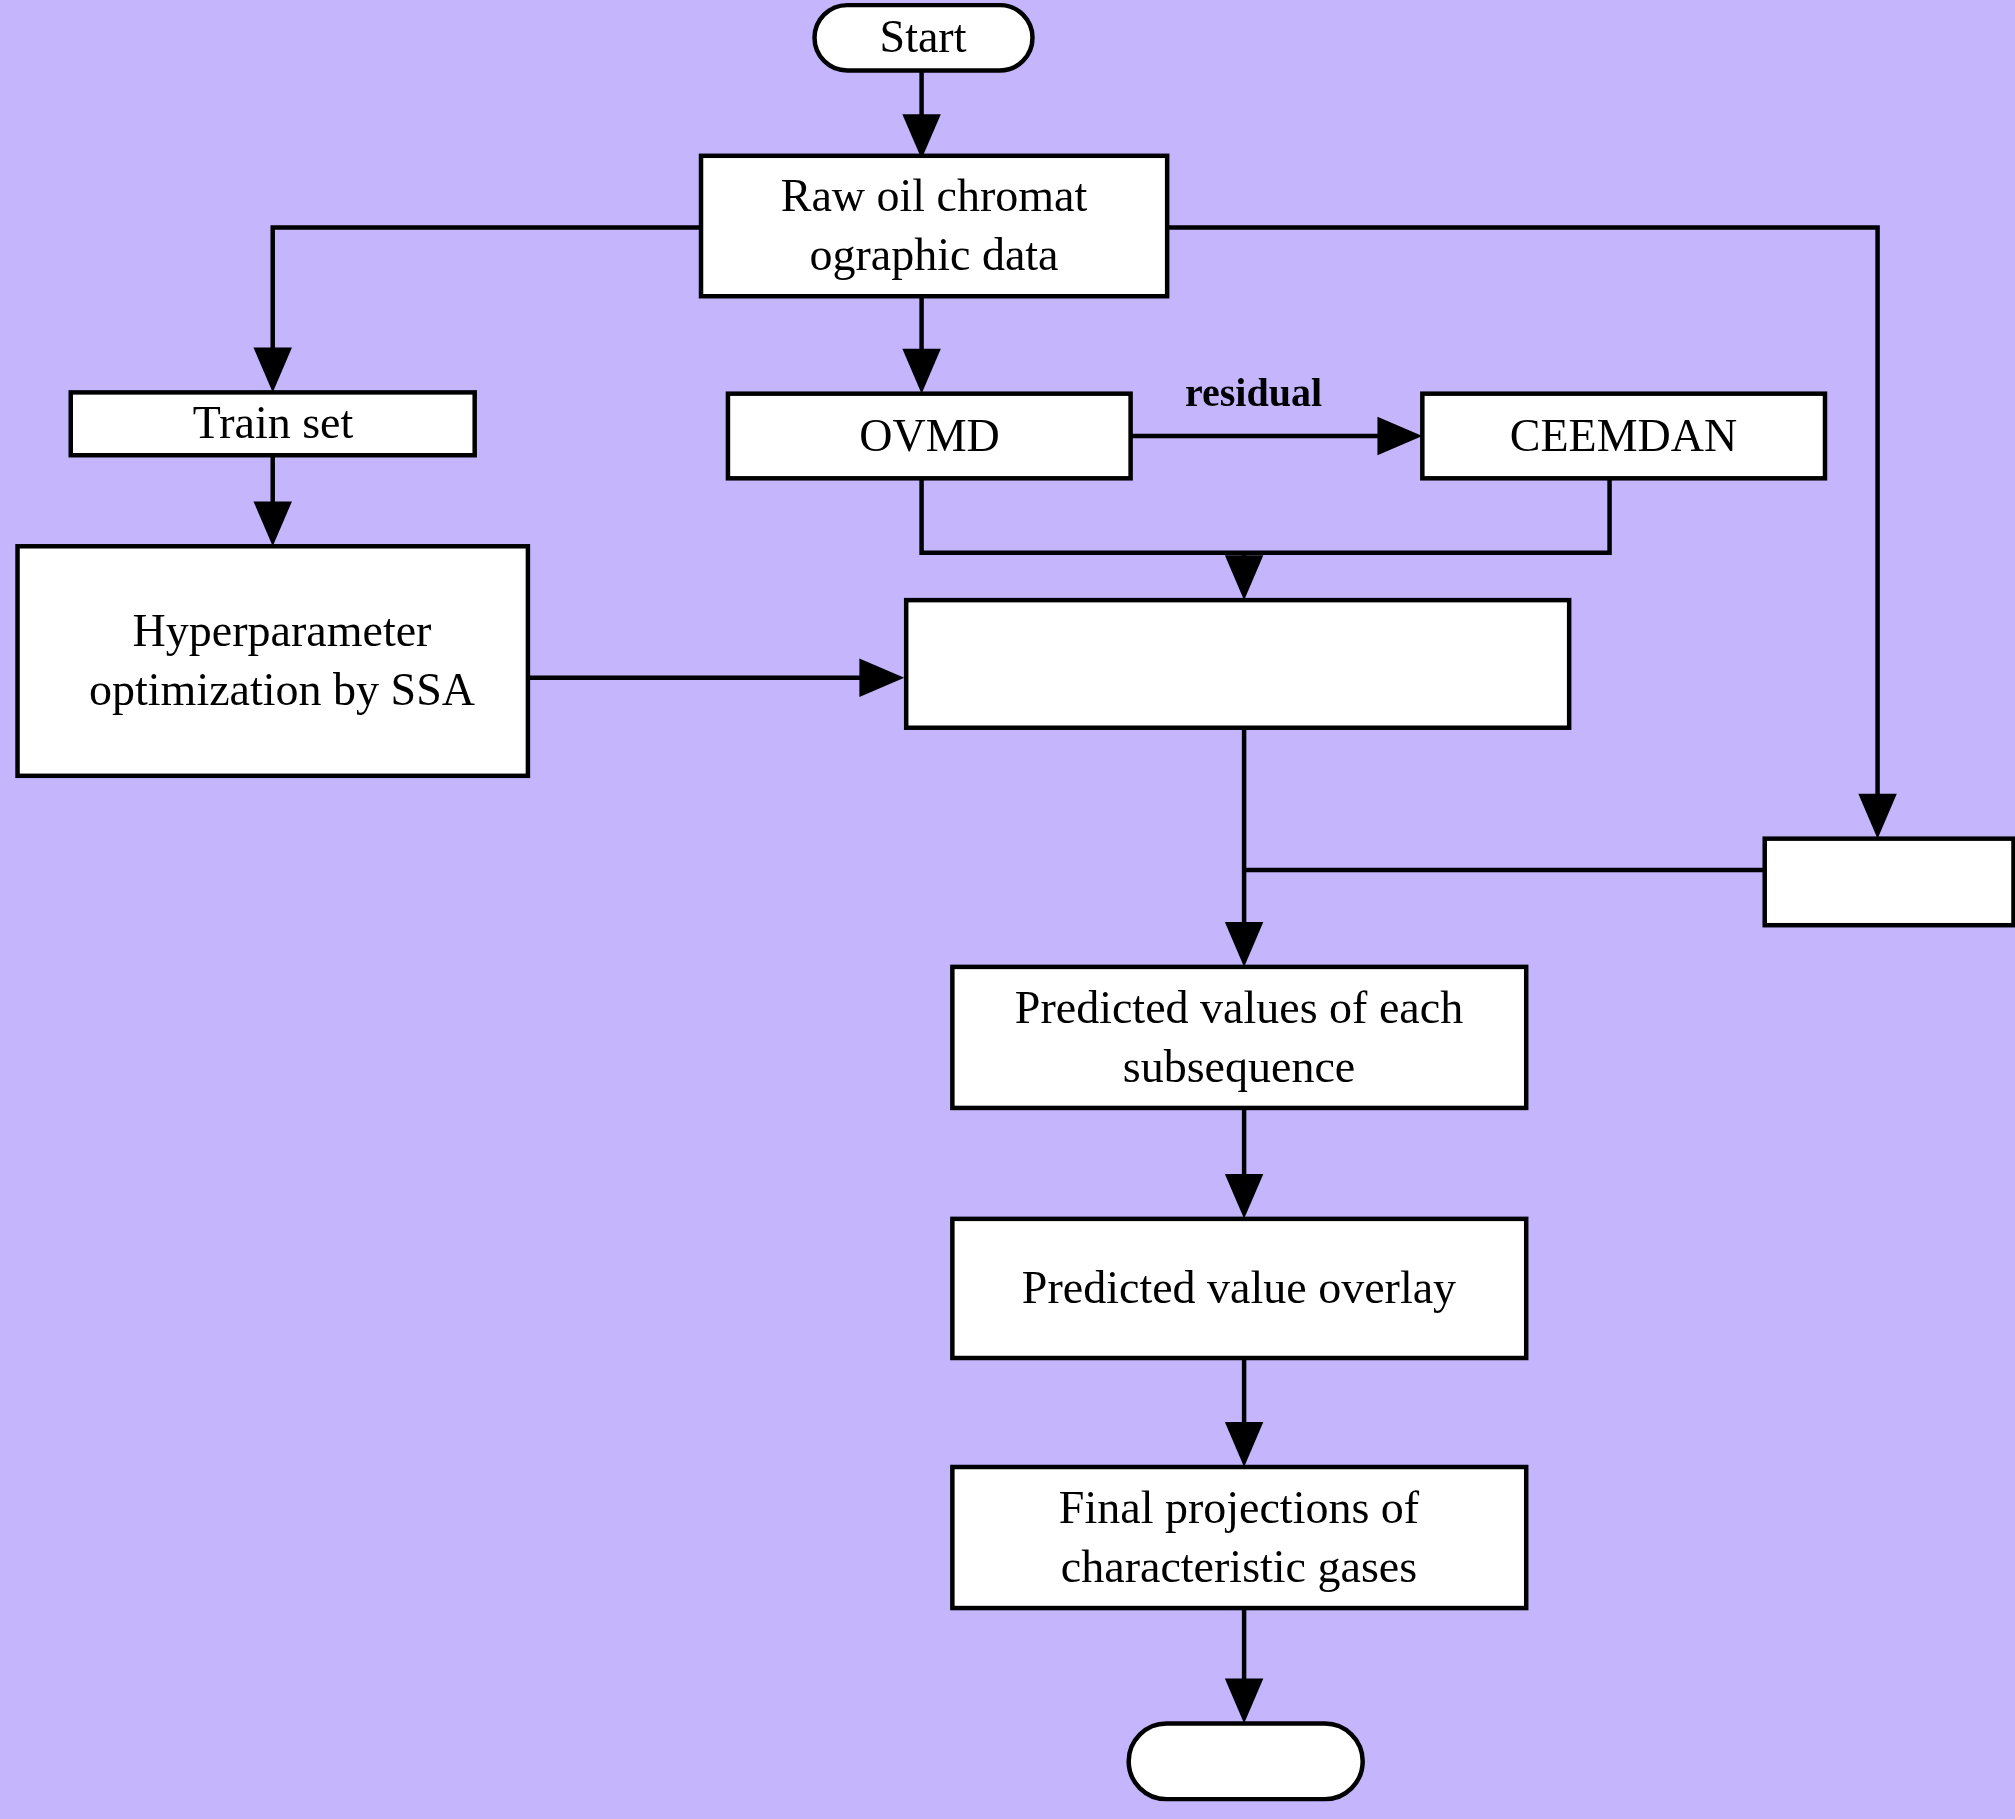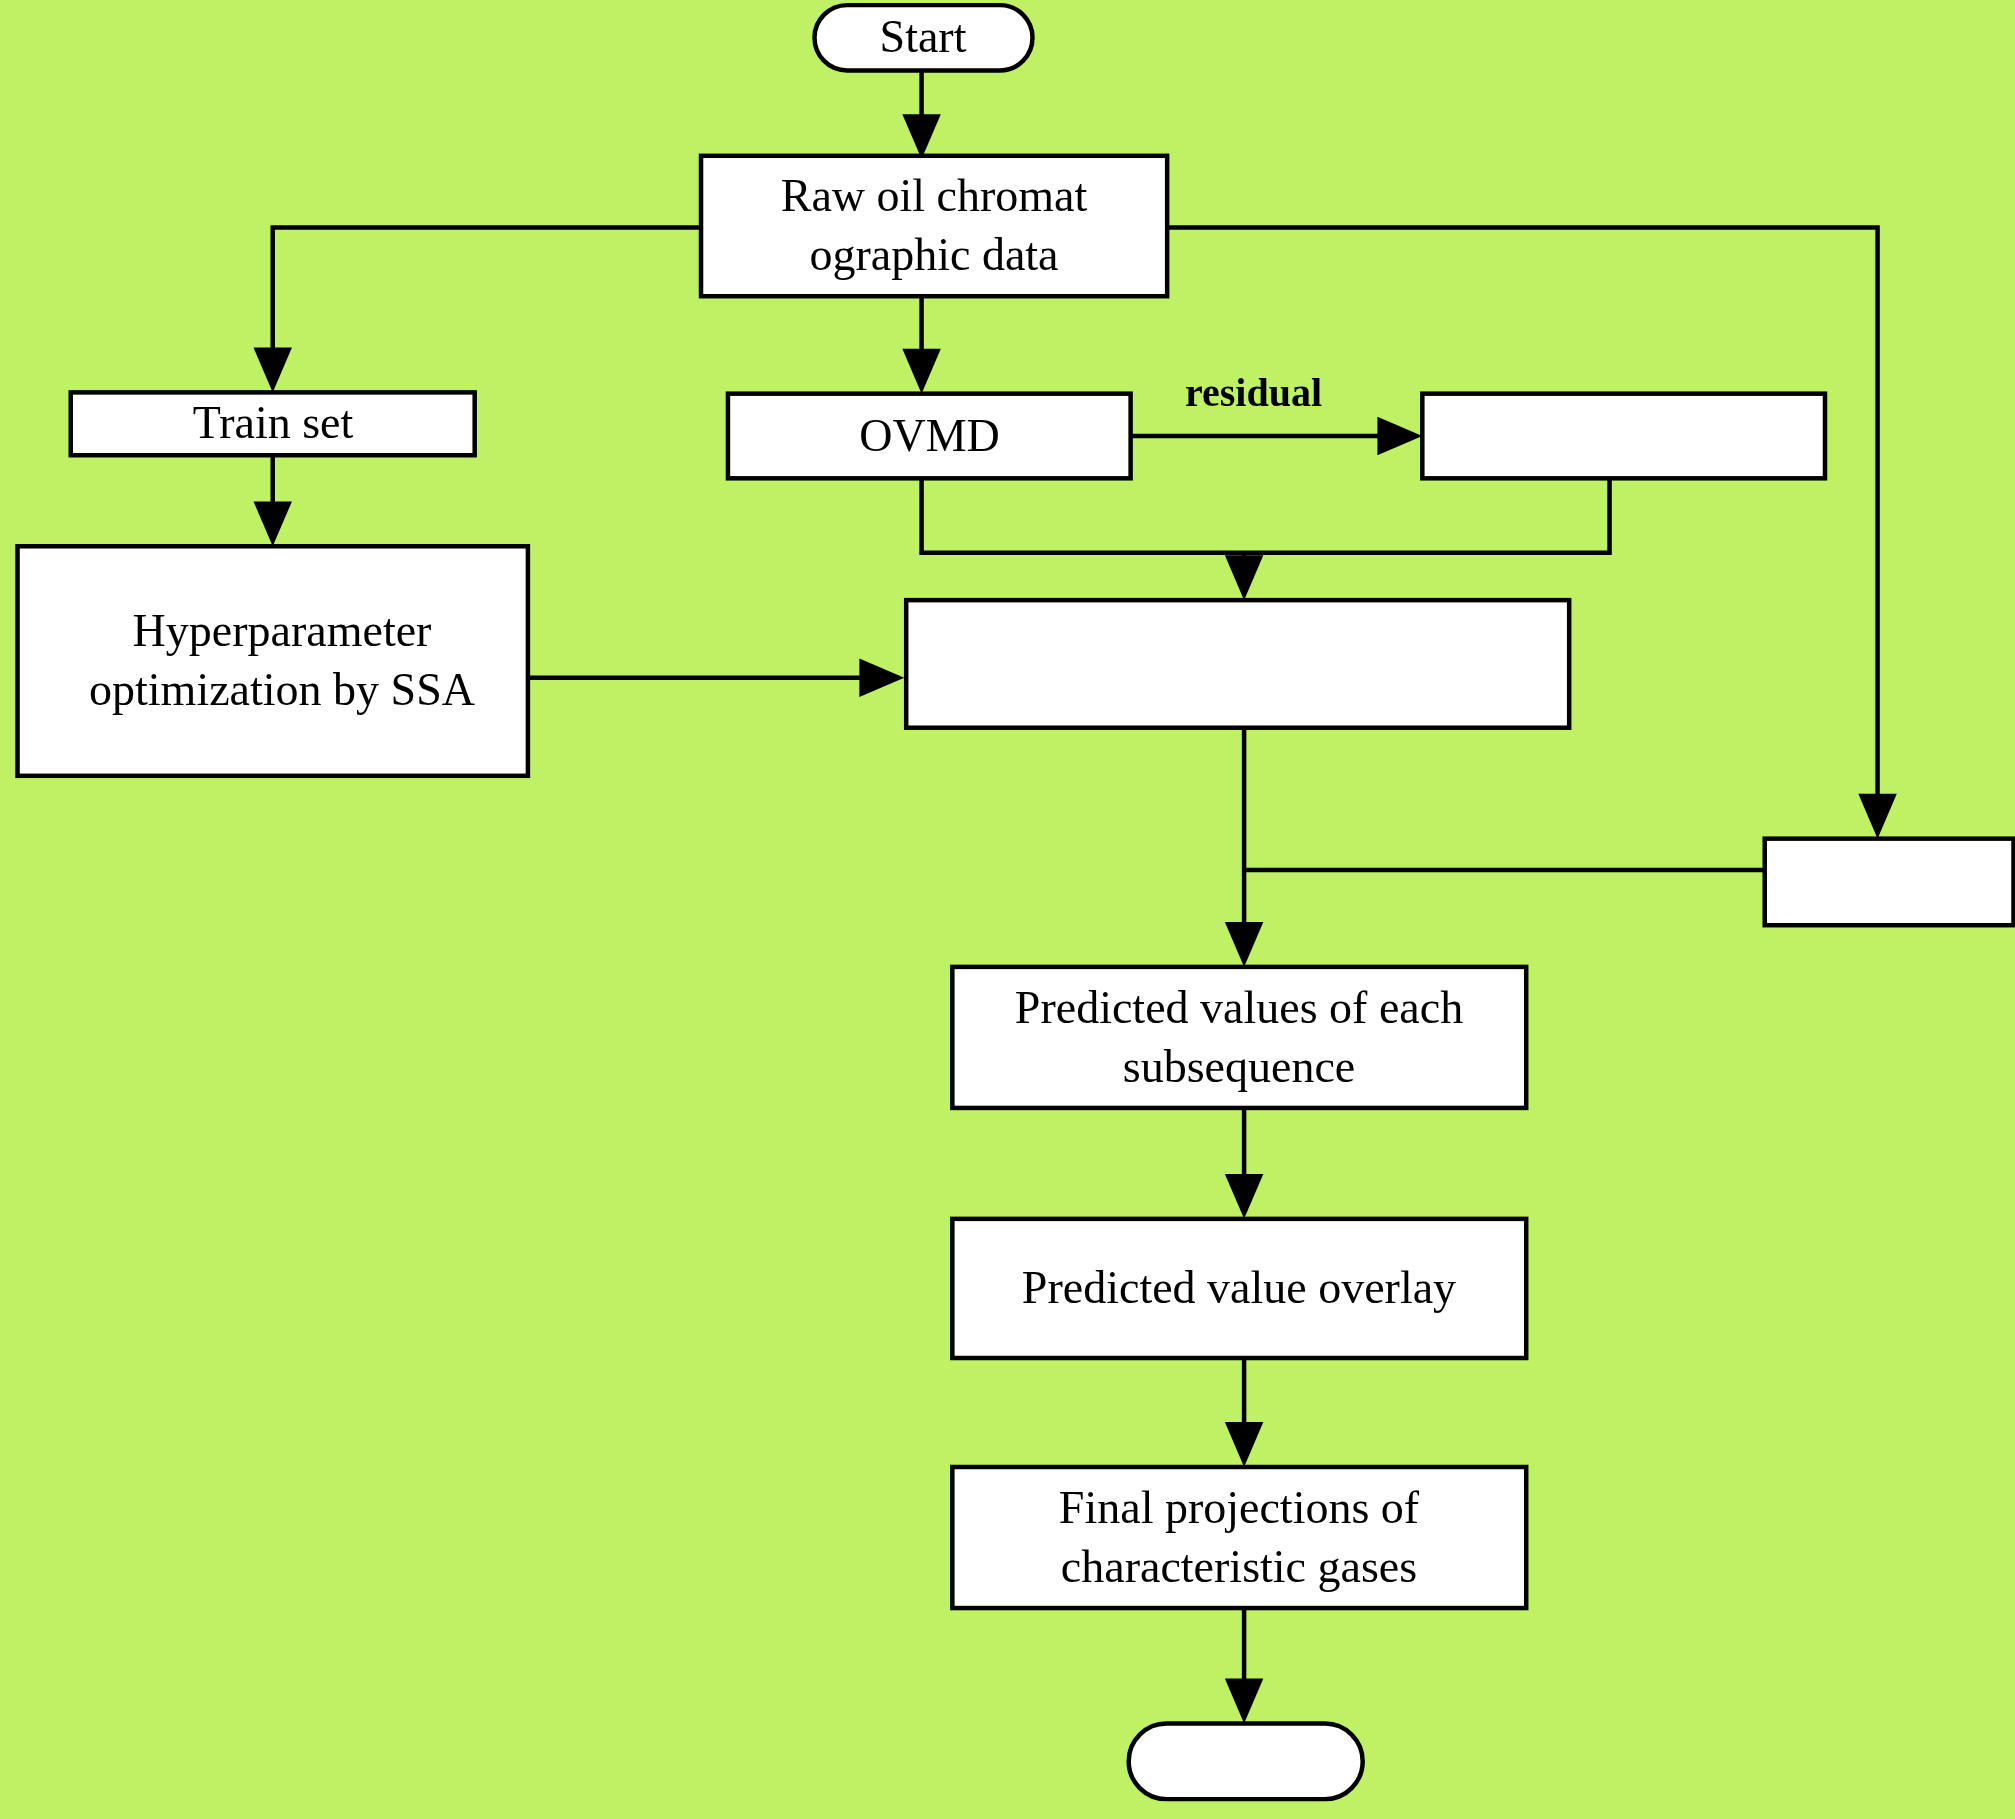--- a/index.html
+++ b/index.html
@@ -7,21 +7,21 @@
     padding: 0;
     background: #ffffff;
   }
   body {
     font-family: "Liberation Serif", "DejaVu Serif", serif;
   }
   #flowchart-root {
     position: relative;
     width: 2015px;
     height: 1819px;
-    background: #bef264;
+    background: #c4b5fd;
     overflow: hidden;
   }
   svg#flow-svg {
     position: absolute;
     top: 0;
     left: 0;
     width: 2015px;
     height: 1819px;
     display: block;
   }
@@ -169,20 +169,21 @@
 
   <div class="node-label" style="left:814px; top:5.1px; width:218px; height:65px;">Start</div>
 
   <div class="node-label" style="left:701px; top:156px; width:466px; height:140px;">Raw oil chromat
 ographic data</div>
 
   <div class="node-label" style="left:71px; top:392px; width:404px; height:63px;">Train set</div>
 
   <div class="node-label" style="left:728px; top:394px; width:403px; height:85px;">OVMD</div>
 
+  <div class="node-label" style="left:1422px; top:394px; width:403px; height:85px;">CEEMDAN</div>
 
   <div class="node-label" style="left:27px; top:546px; width:510px; height:230px;">Hyperparameter
 optimization by SSA</div>
 
 
 
   <div class="node-label" style="left:952px; top:967px; width:574px; height:141px;text-align:center;">Predicted values of each
 subsequence</div>
 
   <div class="node-label" style="left:952px; top:1219px; width:574px; height:139px;">Predicted value overlay</div>

